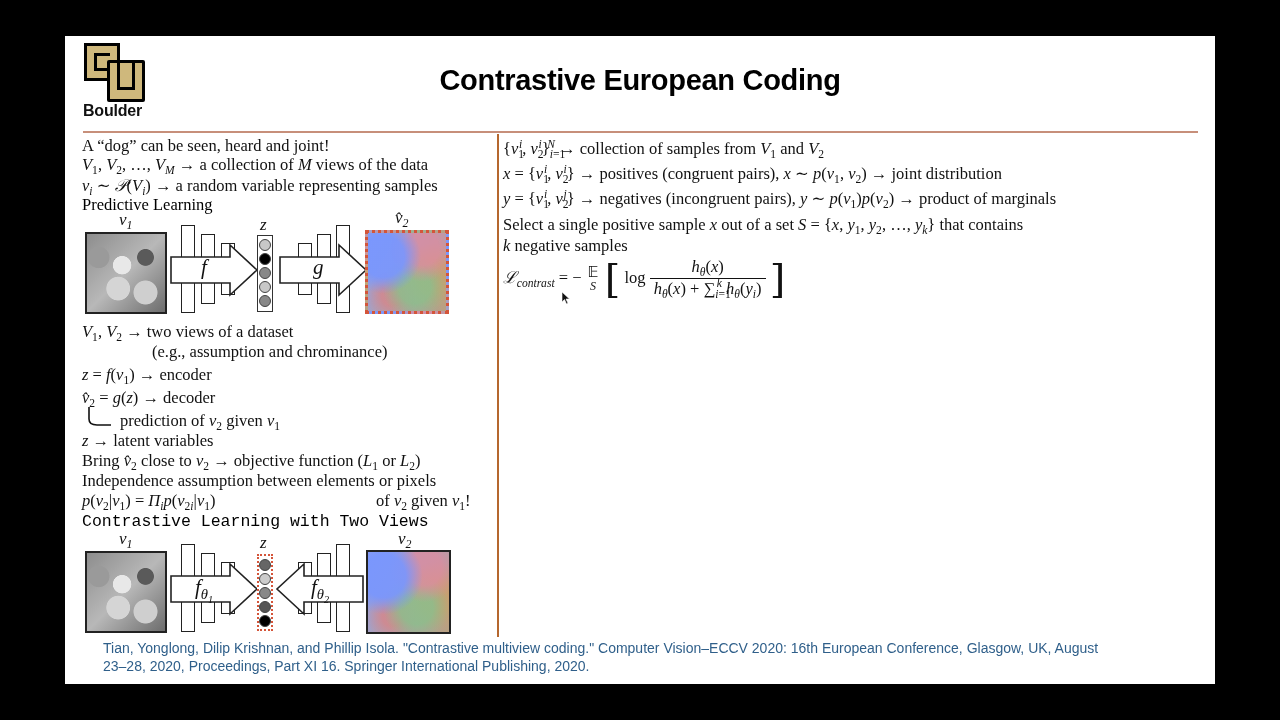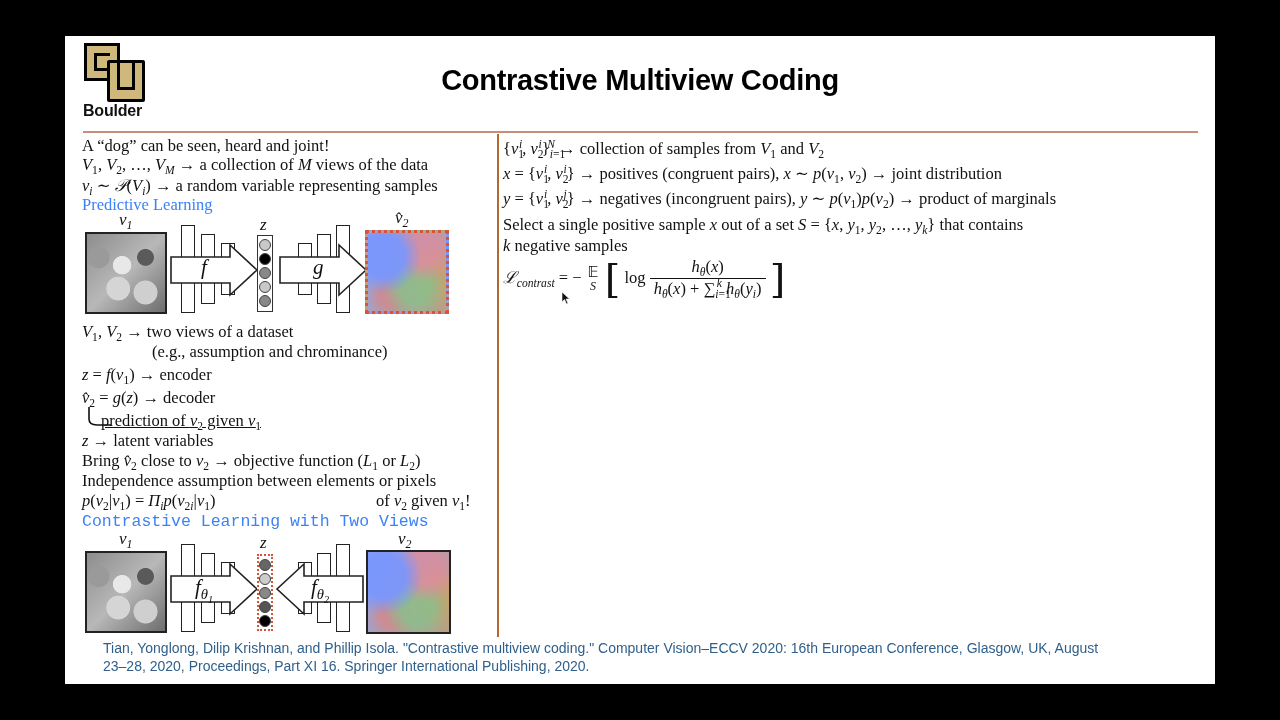--- a/index.html
+++ b/index.html
@@ -7,21 +7,21 @@
   .slide { position:absolute; left:65px; top:36px; width:1150px; height:648px; background:#fff; }
   .abs { position:absolute; }
   
   .logo { left:18px; top:6px; width:64px; height:62px; }
   .logo-word { left:18px; top:66px; font-family:"Liberation Sans", sans-serif; font-weight:bold; font-size:16px; color:#111; letter-spacing:-0.2px; }
   .title { left:0; width:1150px; top:28px; text-align:center; font-family:"Liberation Sans", sans-serif; font-weight:bold; font-size:29px; color:#000; letter-spacing:-0.3px; }
   .hrule { left:18px; top:95px; width:1115px; height:2px; background:#c78f7a; }
   .vrule { left:432px; top:98px; width:2px; height:503px; background:#b5672e; }
   .txt { font-family:"Liberation Serif", serif; font-size:16.5px; color:#111; white-space:nowrap; line-height:20px; }
   .txt i { font-style:italic; }
-  .orange { color:#3b82f6; }
+  .orange { color:#000000; }
   .cite { font-family:"Liberation Sans", sans-serif; font-size:14px; color:#2f5f8a; line-height:18px; white-space:nowrap; }
   
   .photo { border:2px solid #222; background:
       radial-gradient(circle at 45% 40%, #e8e8e8 0 14%, transparent 15%),
       radial-gradient(circle at 40% 70%, #d5d5d5 0 16%, transparent 17%),
       radial-gradient(circle at 75% 30%, #5a5a5a 0 10%, transparent 11%),
       radial-gradient(circle at 75% 75%, #cfcfcf 0 14%, transparent 15%),
       radial-gradient(circle at 15% 30%, #9a9a9a 0 12%, transparent 13%),
       linear-gradient(135deg, #8d8d8d, #b8b8b8 50%, #6d6d6d); box-sizing:border-box; }
   .chroma { box-sizing:border-box; background:
@@ -56,21 +56,21 @@
     <rect x="4" y="4" width="30" height="32" fill="#cfb87c"></rect>
     <rect x="11" y="11" width="16" height="18" fill="#000"></rect>
     <rect x="14" y="14" width="20" height="12" fill="#cfb87c"></rect>
     <rect x="24" y="18" width="38" height="42" rx="2" fill="#000"></rect>
     <rect x="27" y="21" width="32" height="36" fill="#cfb87c"></rect>
     <rect x="34" y="21" width="18" height="27" fill="#000"></rect>
     <rect x="37" y="21" width="12" height="24" fill="#cfb87c"></rect>
   </svg>
   <div class="abs logo-word">Boulder</div>
 
-  <div class="abs title">Contrastive Multiview Coding</div>
+  <div class="abs title">Contrastive European Coding</div>
   <div class="abs hrule"></div>
   <div class="abs vrule"></div>
 
   <div class="abs txt" style="left:17px; top:100px;">A “dog” can be seen, heard and joint!</div>
   <div class="abs txt" style="left:17px; top:119px;"><i>V</i><sub>1</sub>, <i>V</i><sub>2</sub>, …, <i>V<sub>M</sub></i> → a collection of <i>M</i> views of the data</div>
   <div class="abs txt" style="left:17px; top:140px;"><i>v<sub>i</sub></i> ∼ <i>𝒫</i>(<i>V<sub>i</sub></i>) → a random variable representing samples</div>
   <div class="abs txt orange" style="left:17px; top:159px;">Predictive Learning</div>
 
   <div class="abs lbl" style="left:54px; top:174px;"><i>v</i><sub>1</sub></div>
   <div class="abs photo" style="left:20px; top:196px; width:82px; height:82px;"></div>
@@ -102,21 +102,21 @@
   <div class="abs lbl" style="left:330px; top:172px;"><i>v̂</i><sub>2</sub></div>
   <div class="abs chroma dotted" style="left:300px; top:194px; width:84px; height:84px;"></div>
 
   <div class="abs txt" style="left:17px; top:286px;"><i>V</i><sub>1</sub>, <i>V</i><sub>2</sub> → two views of a dataset</div>
   <div class="abs txt" style="left:87px; top:306px;">(e.g., assumption and chrominance)</div>
   <div class="abs txt" style="left:17px; top:329px;"><i>z</i> = <i>f</i>(<i>v</i><sub>1</sub>) → encoder</div>
   <div class="abs txt" style="left:17px; top:352px;"><i>v̂</i><sub>2</sub> = <i>g</i>(<i>z</i>) → decoder</div>
   <svg class="abs" style="left:20px; top:370px; width:28px; height:22px;" viewBox="0 0 28 22">
     <path d="M4,1 L4,13 Q4,19 12,19 L26,19" fill="none" stroke="#111" stroke-width="1.6"></path>
   </svg>
-  <div class="abs txt" style="left:36px; top:375px;text-decoration:underline;">prediction of <i>v</i><sub>2</sub> given <i>v</i><sub>1</sub></div>
+  <div class="abs txt" style="left:55px; top:375px;">prediction of <i>v</i><sub>2</sub> given <i>v</i><sub>1</sub></div>
   <div class="abs txt" style="left:17px; top:395px;"><i>z</i> → latent variables</div>
   <div class="abs txt" style="left:17px; top:415px;">Bring <i>v̂</i><sub>2</sub> close to <i>v</i><sub>2</sub> → objective function (<i>L</i><sub>1</sub> or <i>L</i><sub>2</sub>)</div>
   <div class="abs txt" style="left:17px; top:435px;">Independence assumption between elements or pixels</div>
   <div class="abs txt" style="left:17px; top:455px;"><i>p</i>(<i>v</i><sub>2</sub>|<i>v</i><sub>1</sub>) = <i>Π<sub>i</sub>p</i>(<i>v</i><sub>2<i>i</i></sub>|<i>v</i><sub>1</sub>)</div>
   <div class="abs txt" style="left:311px; top:455px;">of <i>v</i><sub>2</sub> given <i>v</i><sub>1</sub>!</div>
   <div class="abs txt orange" style="left:17px; top:476px;font-family:Liberation Mono, monospace;">Contrastive Learning with Two Views</div>
 
   <div class="abs lbl" style="left:54px; top:493px;"><i>v</i><sub>1</sub></div>
   <div class="abs photo" style="left:20px; top:515px; width:82px; height:82px;"></div>
   <div class="abs bar" style="left:116px; top:508px; width:14px; height:88px;"></div>

